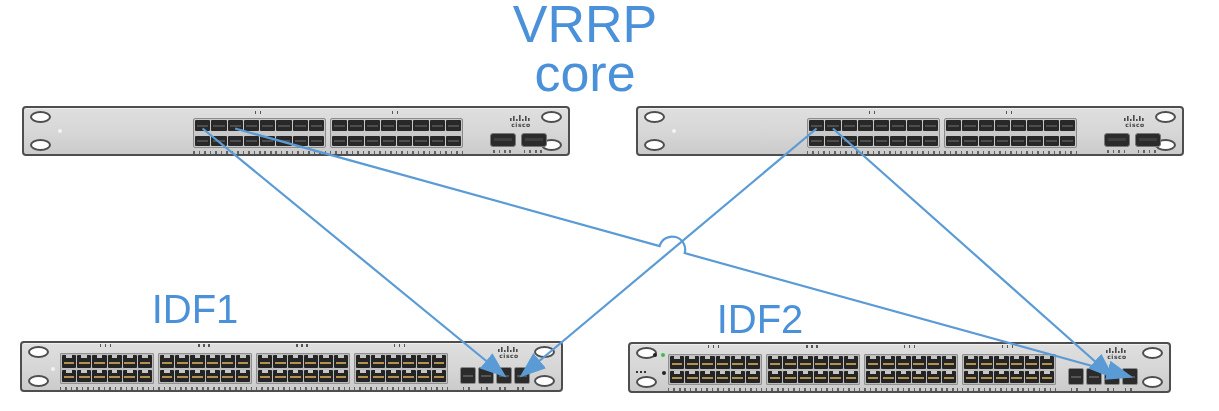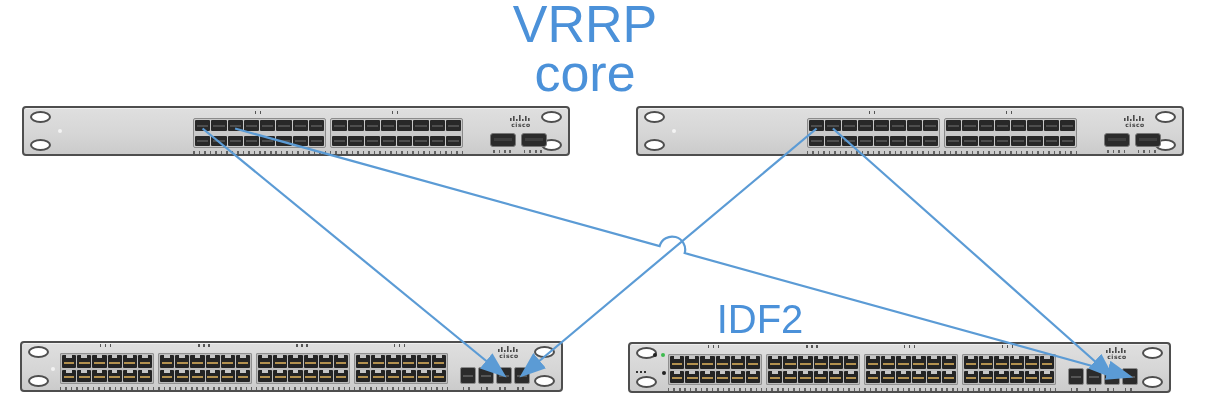--- a/index.html
+++ b/index.html
@@ -63,20 +63,21 @@
 </head>
 <body>
 
 <div id="stage">
 
   <div id="title" class="diagram-label">
     <div>VRRP</div>
     <div>core</div>
   </div>
 
+  <div id="label-idf1" class="diagram-label">IDF1</div>
   <div id="label-idf2" class="diagram-label">IDF2</div>
 
   <div id="sw-core-left" class="switch core">
       <div class="oval tl"></div>
       <div class="oval bl"></div>
       <div class="oval tr"></div>
       <div class="oval br"></div>
       <div class="led" style="left: 34px; top: 21px; background: rgb(244, 244, 244);"></div>
       <div class="sfp-bank" style="left: 169px; top: 10px;">
         <div class="sfp-port"></div>

